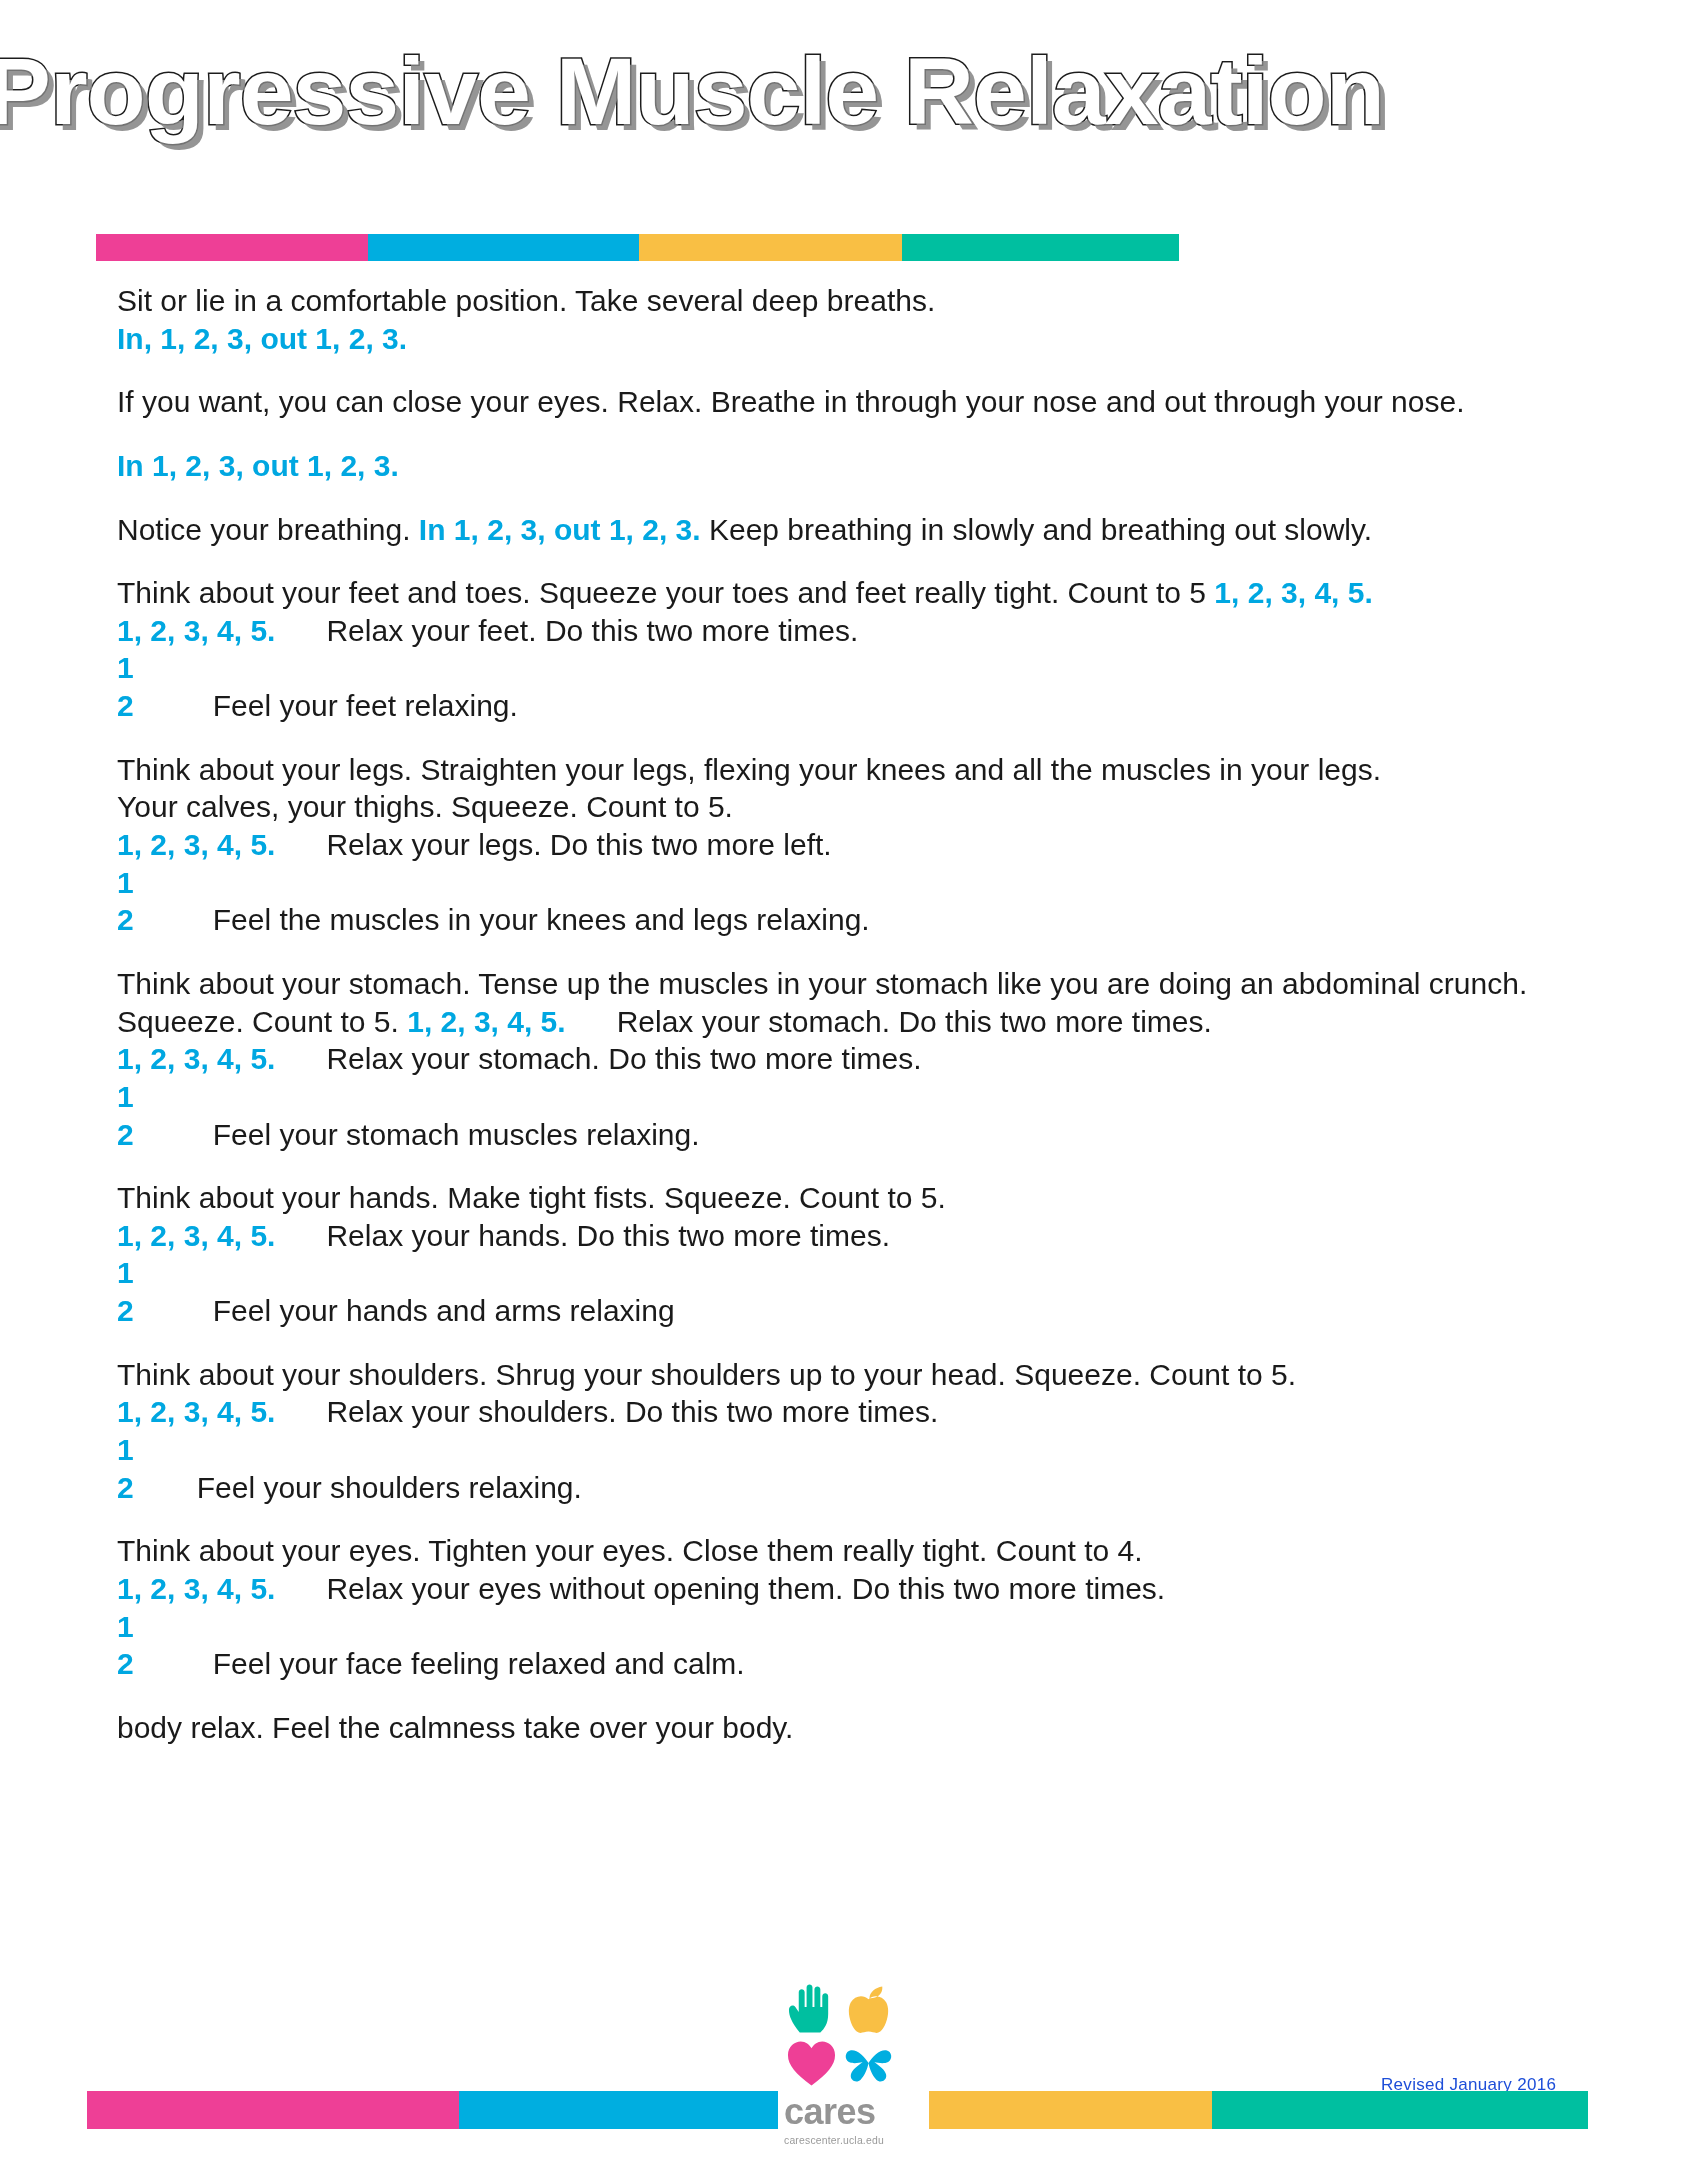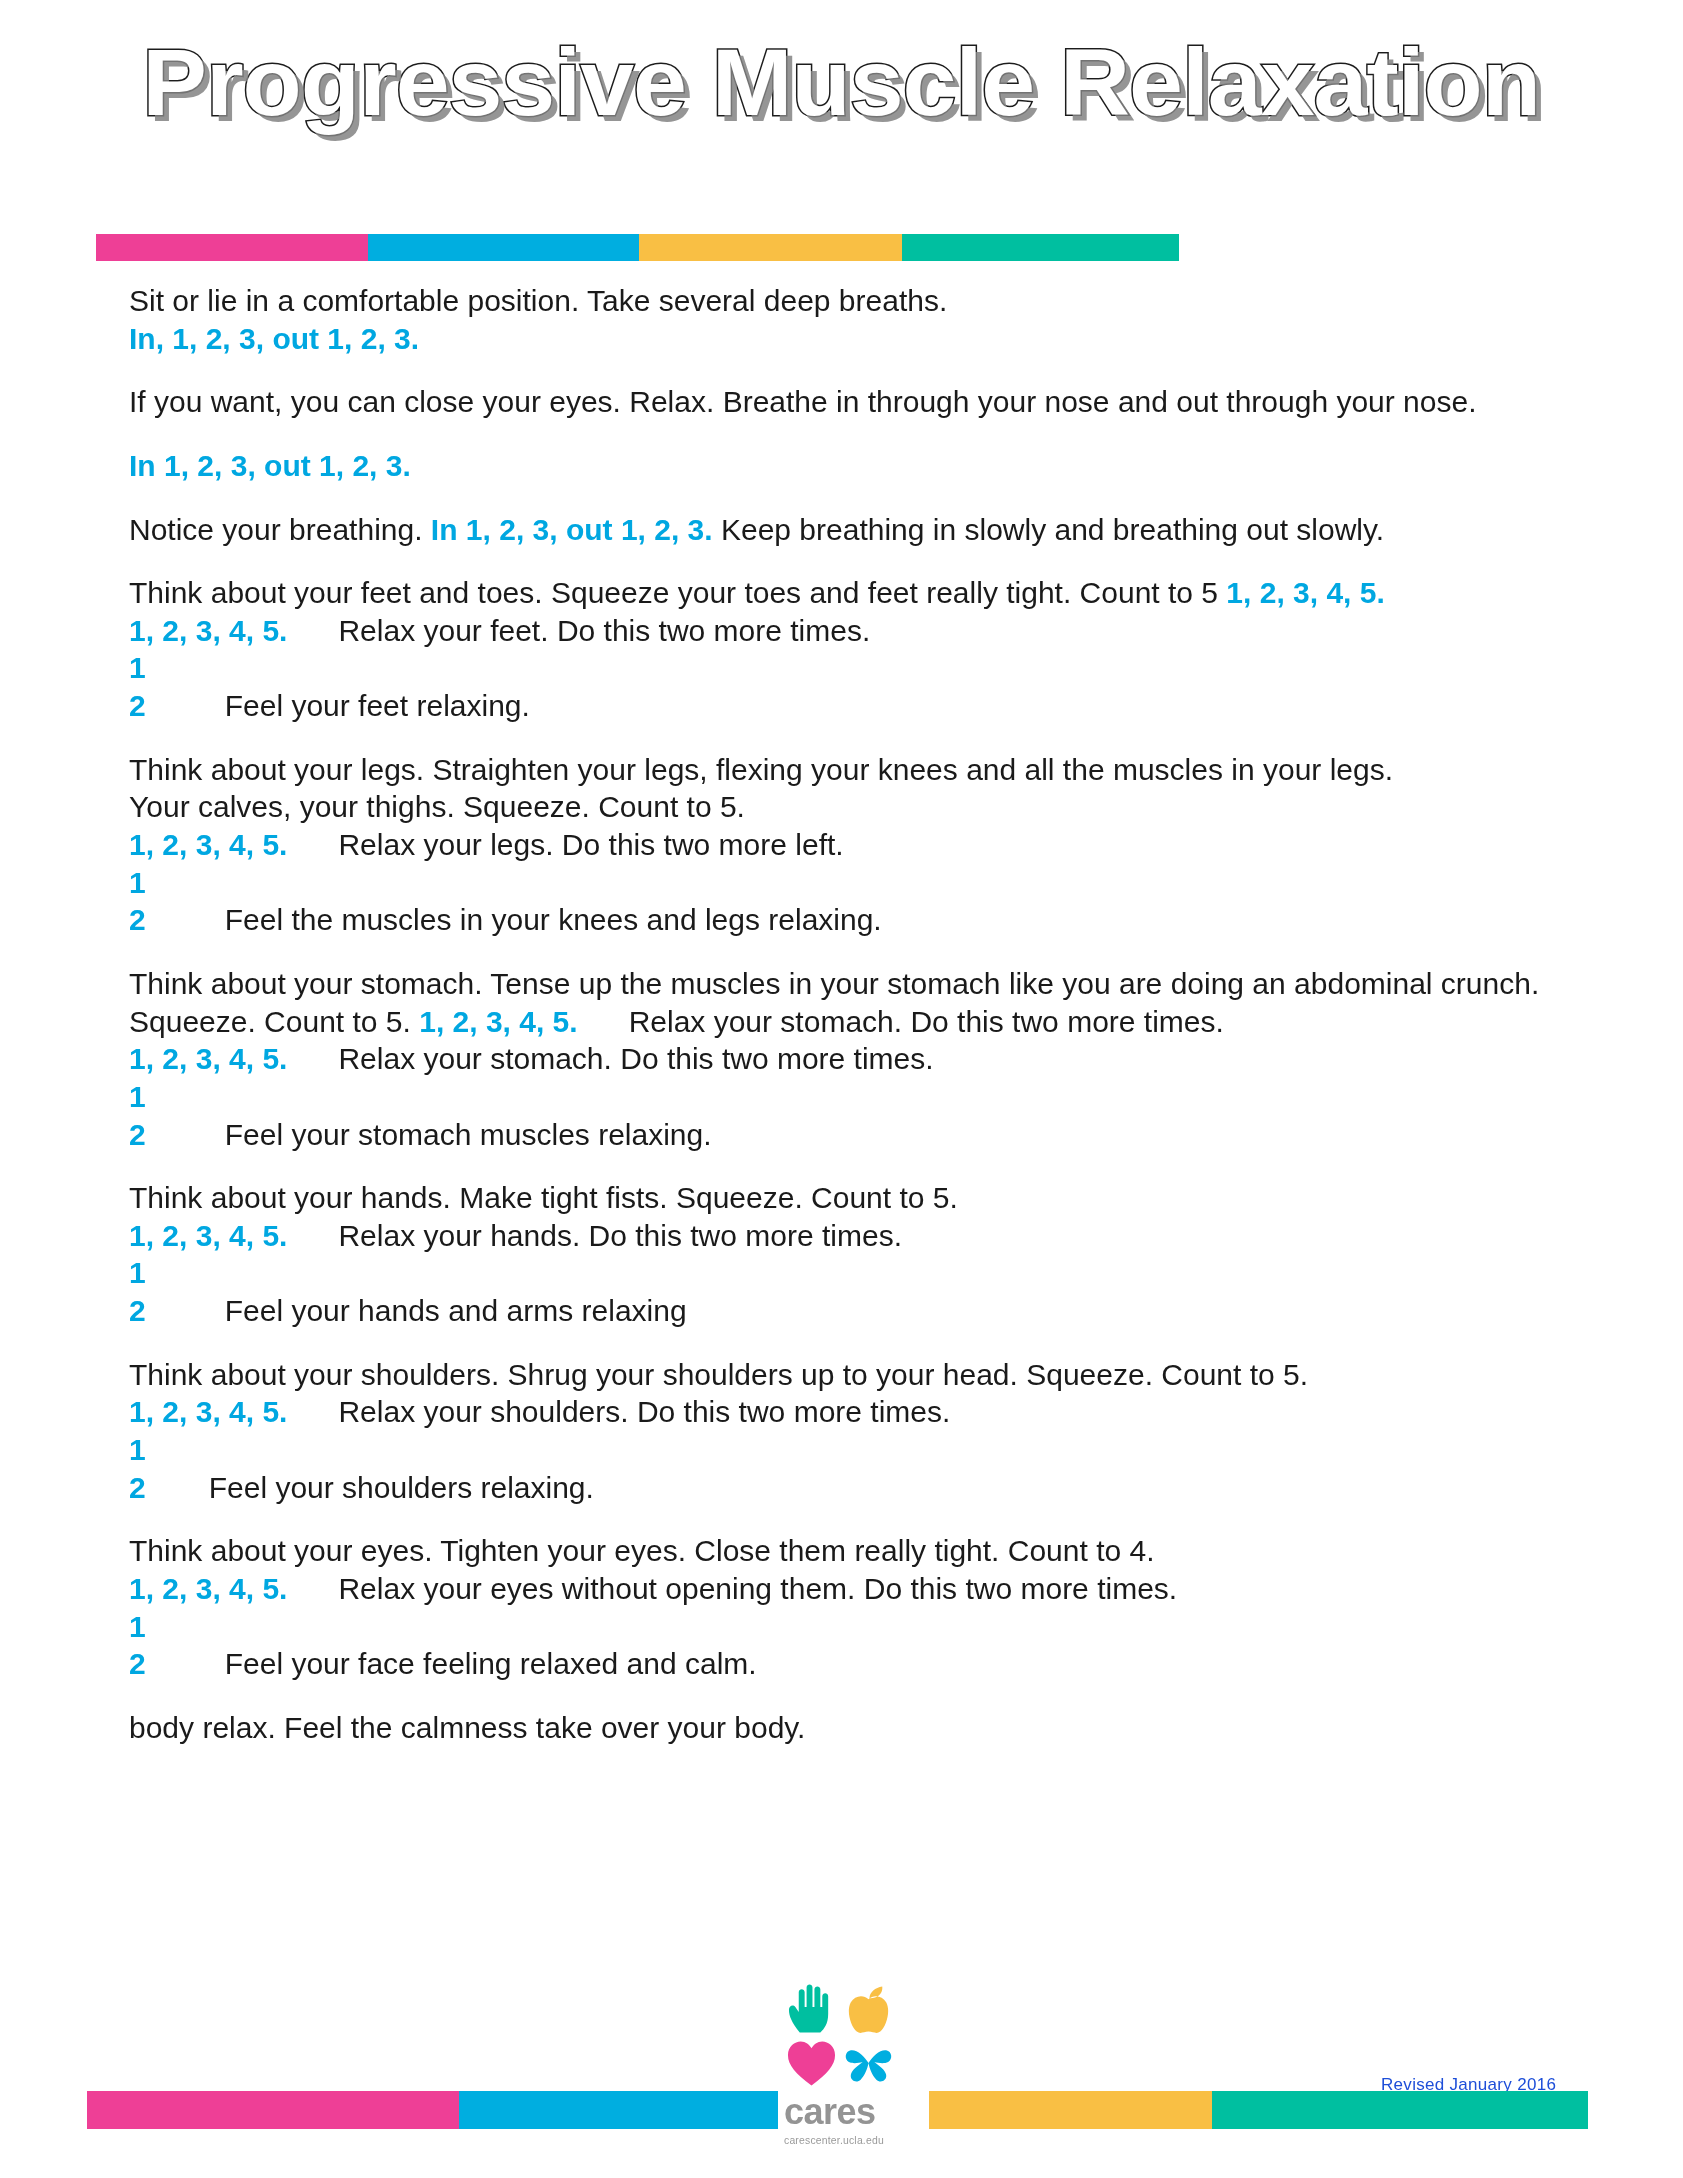--- a/index.html
+++ b/index.html
@@ -20,23 +20,23 @@
     left: 0; top: 0;
     width: 1683px;
     height: 2178px;
     background: #fff;
   }
 
   
   .title-wrap {
     position: absolute;
     left: 0;
-    top: 33px;
+    top: 42px;
     width: 1683px;
-    text-align: center;
+    text-align: left;
   }
   .title {
     display: inline-block;
     font-family: "Liberation Sans", "DejaVu Sans", sans-serif;
     font-weight: 700;
     font-size: 95px;
     line-height: 1.05;
     letter-spacing: -1px;
     color: #ffffff;
     -webkit-text-stroke: 3px #1c1c1c;
@@ -74,21 +74,20 @@
   .content {
     position: absolute;
     left: 117px;
     top: 282px;
     width: 1465px;
     font-size: 30px;
     line-height: 1.255;
     color: #1a1a1a;
     font-family: "Liberation Sans", "DejaVu Sans", sans-serif;
     font-stretch: condensed;
-    margin-left: 12px;
   }
   .para {
     margin: 0 0 26px 0;
   }
   .line { white-space: pre-wrap; }
   .cy {
     color: #00a7e1;
     font-weight: 700;
   }
   .tabsp { display: inline-block; width: 51px; }

